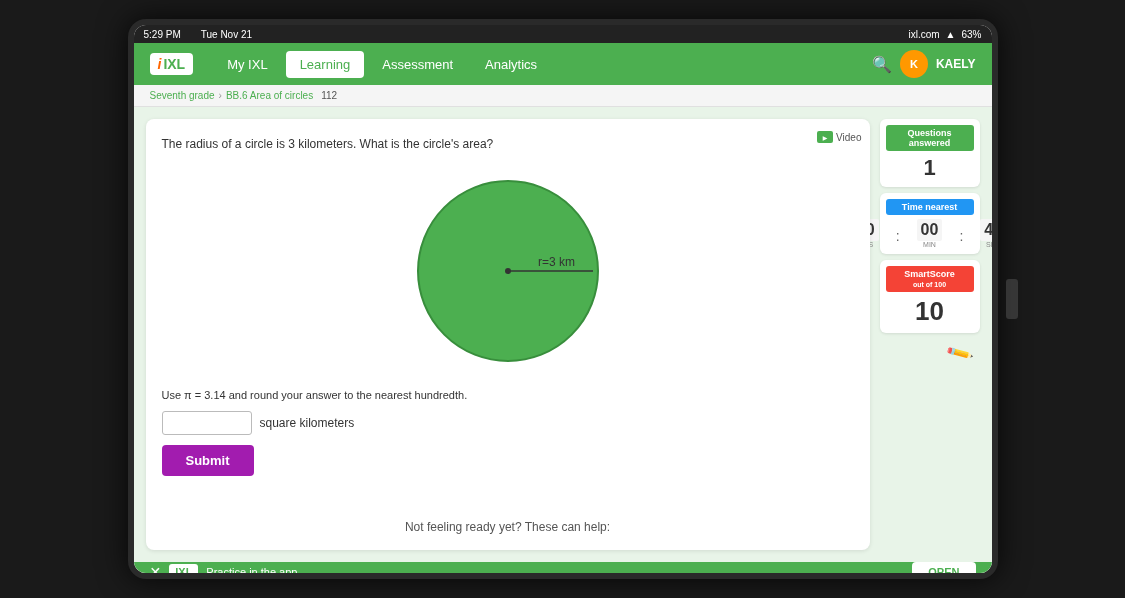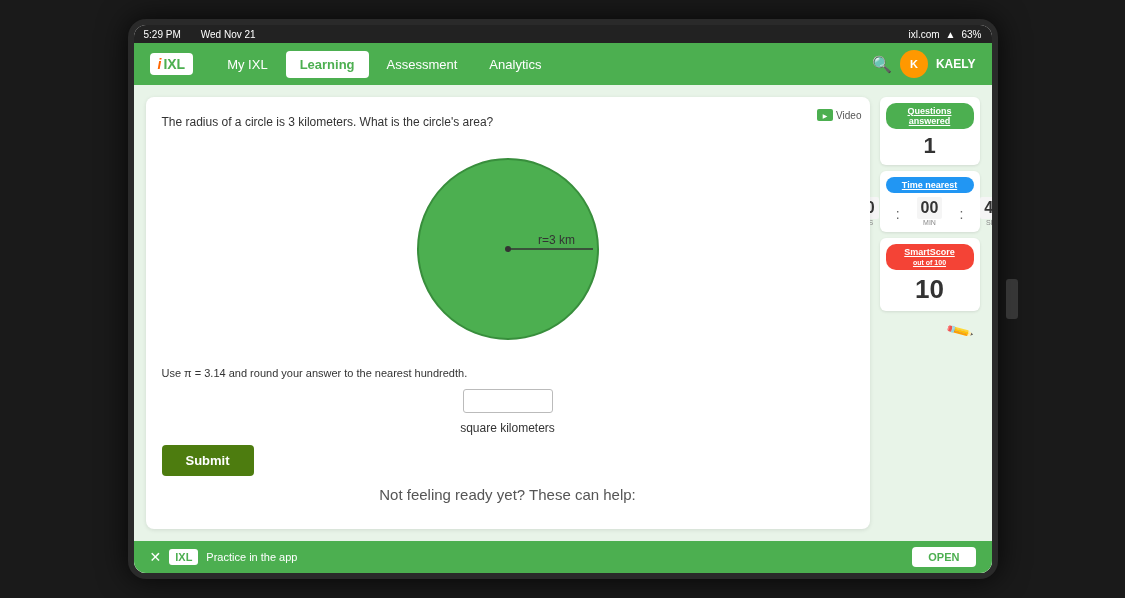--- a/index.html
+++ b/index.html
@@ -76,21 +76,21 @@
       color: #fff;
       font-size: 13px;
       padding: 6px 14px;
       border-radius: 4px;
       cursor: pointer;
       font-weight: normal;
     }
     .nav-link.active {
       background: #fff;
       color: #4caf50;
-      font-weight: bold;
+      font-weight: normal;
     }
     .nav-right {
       display: flex;
       align-items: center;
       gap: 8px;
     }
     .search-icon-nav {
       color: #fff;
       font-size: 16px;
       cursor: pointer;
@@ -194,56 +194,56 @@
       height: 200px;
     }
     .instructions-text {
       font-size: 11px;
       color: #333;
     }
     .answer-row {
       display: flex;
       align-items: center;
       gap: 8px;
-      flex-direction: column;
     }
     .answer-input {
       border: 1px solid #bbb;
       border-radius: 3px;
       padding: 4px 8px;
       width: 90px;
       font-size: 12px;
       outline: none;
     }
     .unit-label {
       font-size: 12px;
       color: #333;
     }
     .submit-btn {
-      background: #4d7c0f;
+      background: #a21caf;
       color: #fff;
       border: none;
       padding: 8px 24px;
       border-radius: 4px;
       font-size: 13px;
       font-weight: bold;
       cursor: pointer;
       width: fit-content;
     }
     .work-it-out {
       color: #4caf50;
       font-size: 12px;
       text-align: center;
       cursor: pointer;
       font-weight: bold;
     }
     .not-ready-text {
-      font-size: 15px;
+      font-size: 12px;
       color: #555;
       text-align: center;
+      margin-top: 34px;
     }
     
     .side-panel {
       width: 100px;
       display: flex;
       flex-direction: column;
       gap: 6px;
       align-items: center;
     }
     .side-card {
@@ -251,23 +251,22 @@
       border-radius: 6px;
       padding: 6px;
       text-align: center;
       width: 100%;
       box-shadow: 0 1px 3px rgba(0,0,0,0.1);
     }
     .side-card-header {
       font-size: 9px;
       font-weight: bold;
       padding: 3px 6px;
-      border-radius: 10px;
+      border-radius: 3px;
       margin-bottom: 4px;
-      text-decoration: underline;
     }
     .green-header { background: #4caf50; color: #fff; }
     .blue-header { background: #2196f3; color: #fff; }
     .red-header { background: #f44336; color: #fff; }
     .side-card-value {
       font-size: 22px;
       font-weight: bold;
       color: #333;
     }
     .time-display {
@@ -373,21 +372,21 @@
   </style>
 </head>
 <body>
 
 <div class="tablet-frame">
   <div class="tablet-screen">
 
     <div class="status-bar">
       <div class="status-left">
         <span>5:29 PM</span>
-        <span>Wed Nov 21</span>
+        <span>Tue Nov 21</span>
       </div>
       <div class="status-right">
         <span>ixl.com</span>
         <span>▲</span>
         <span>63%</span>
       </div>
     </div>
 
     <div class="nav-bar">
       <div class="ixl-logo">
@@ -400,20 +399,31 @@
         <span class="nav-link">Assessment</span>
         <span class="nav-link">Analytics</span>
       </div>
       <div class="nav-right">
         <span class="search-icon-nav">🔍</span>
         <div class="user-avatar">K</div>
         <span class="user-name">KAELY</span>
       </div>
     </div>
 
+    <div class="breadcrumb-bar">
+      <span class="breadcrumb-link">Seventh grade</span>
+      <span class="breadcrumb-sep">›</span>
+      <span class="breadcrumb-link">
+        <span>BB.6</span>
+        <span> </span>
+        <span>Area of circles</span>
+      </span>
+      <span class="breadcrumb-sep"> </span>
+      <span>112</span>
+    </div>
 
     <div class="main-content">
       <div class="content-area">
 
         <div class="question-panel">
           <div class="video-btn">
             <div class="video-icon"></div>
             <span>Video</span>
           </div>
 

